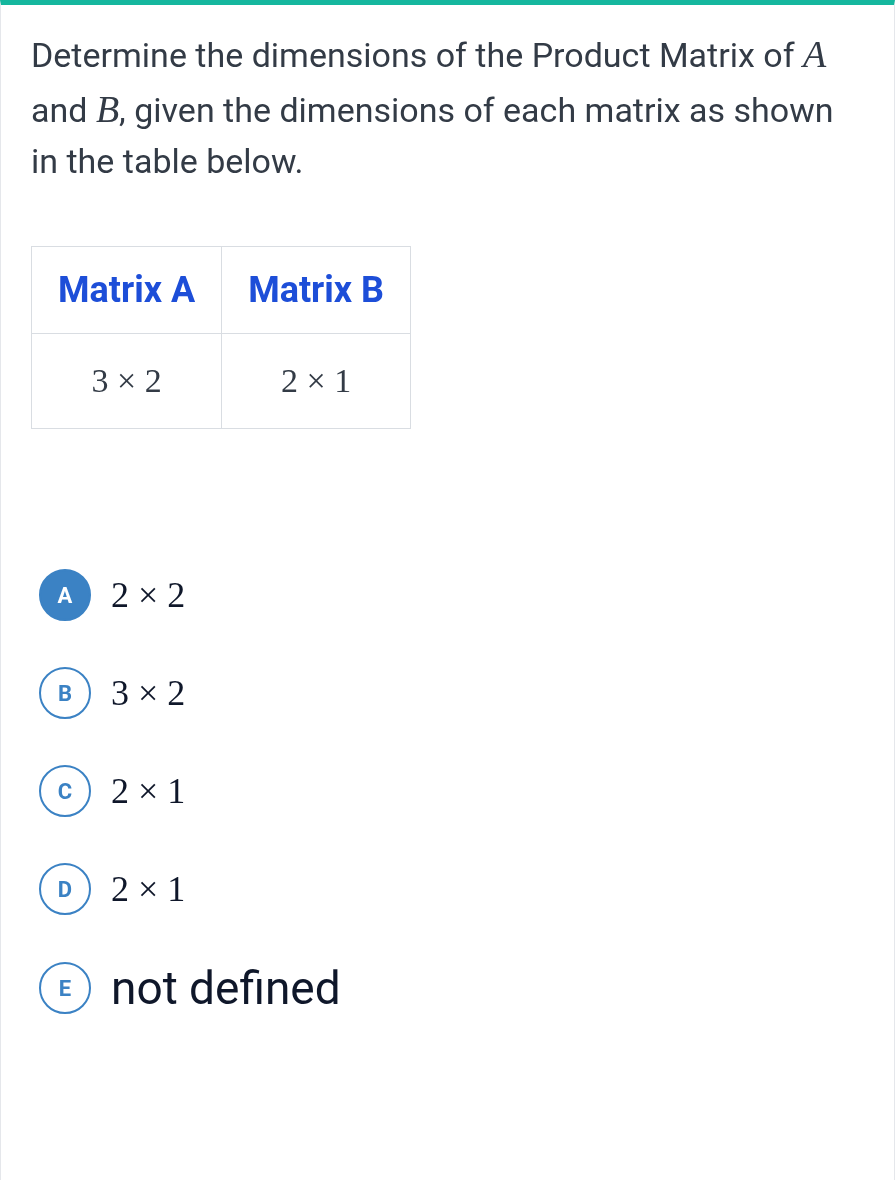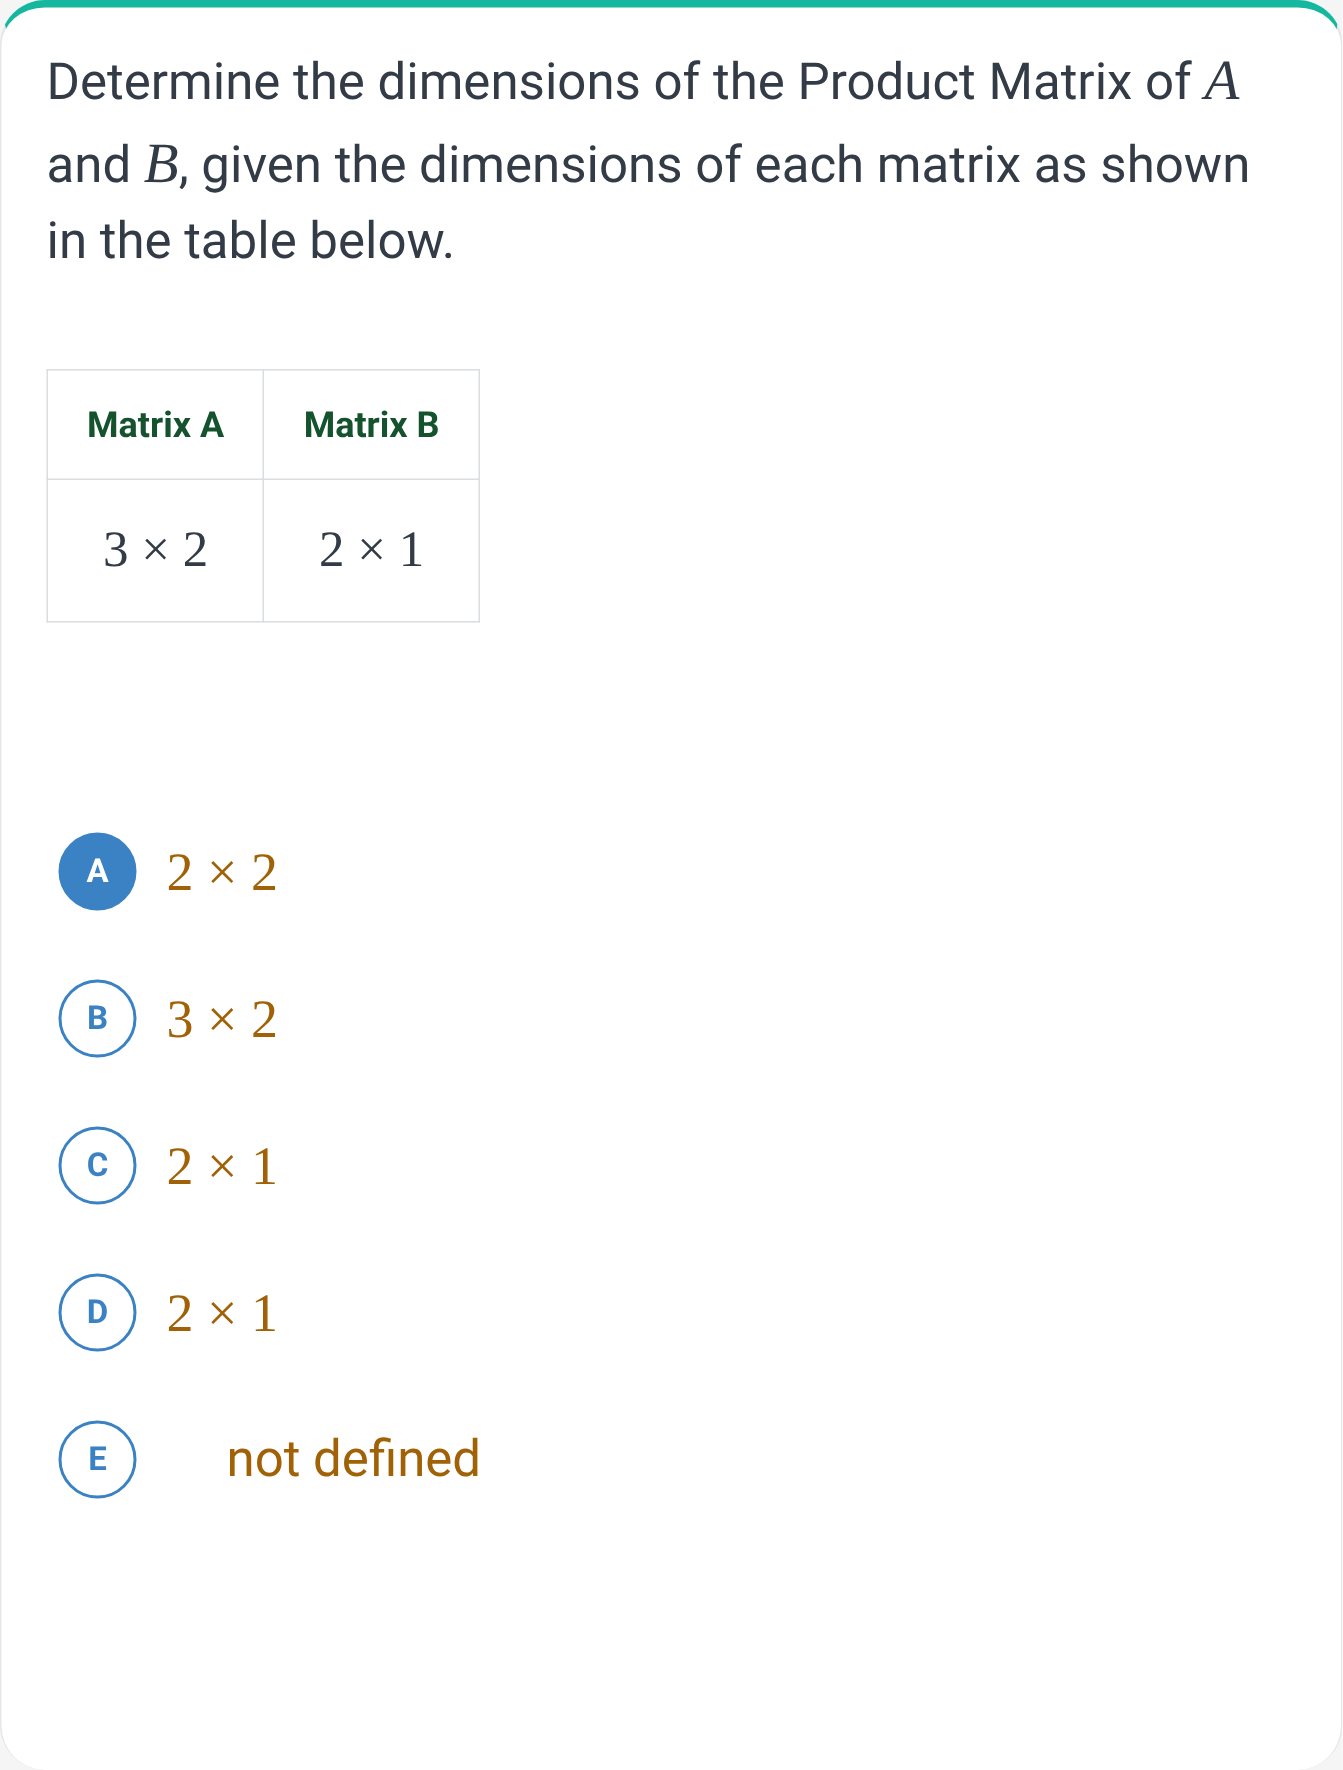--- a/index.html
+++ b/index.html
@@ -10,21 +10,20 @@
     height: 1180px;
     overflow: hidden;
   }
   .page {
     background: #ffffff;
     border-top: 5px solid #15b79e;
     border-left: 1px solid #e5e7eb;
     border-right: 1px solid #e5e7eb;
     height: 100%;
     padding: 22px 30px 30px 30px;
-    border-radius: 30px;
   }
   .question-text {
     font-size: 34px;
     line-height: 1.45;
     color: #333b46;
     font-weight: 400;
     margin-bottom: 60px;
   }
   .math-var {
     font-family: "Times New Roman", Georgia, serif;
@@ -34,23 +33,23 @@
   .matrix-table {
     border-collapse: collapse;
     margin-bottom: 140px;
   }
   .matrix-table th, .matrix-table td {
     border: 1px solid #d9dde2;
     text-align: center;
     vertical-align: middle;
   }
   .matrix-table th {
-    font-size: 24px;
+    font-size: 36px;
     font-weight: 700;
-    color: #14532d;
+    color: #1d4ed8;
     padding: 22px 26px;
   }
   .matrix-table td {
     font-family: "Times New Roman", Georgia, serif;
     font-size: 34px;
     color: #333b46;
     padding: 28px 26px;
   }
   .options {
     display: flex;
@@ -81,26 +80,25 @@
     background: #ffffff;
   }
   .option-letter.selected {
     background: #3b82c4;
     color: #ffffff;
     border: 2px solid #3b82c4;
   }
   .option-text {
     font-family: "Times New Roman", Georgia, serif;
     font-size: 36px;
-    color: #a16207;
+    color: #0f172a;
   }
   .option-text.sans {
     font-family: -apple-system, BlinkMacSystemFont, "Segoe UI", Roboto, Helvetica, Arial, sans-serif;
-    font-size: 34px;
-    margin-left: 40px;
+    font-size: 46px;
   }
 </style>
 </head>
 <body>
 
 <div class="page">
 
   <p class="question-text">
     <span>Determine the dimensions of the Product Matrix of </span><span class="math-var">A</span><span>  and </span><span class="math-var">B</span><span>,</span><span>  given the dimensions of each matrix as shown in the table below.</span>
   </p>

